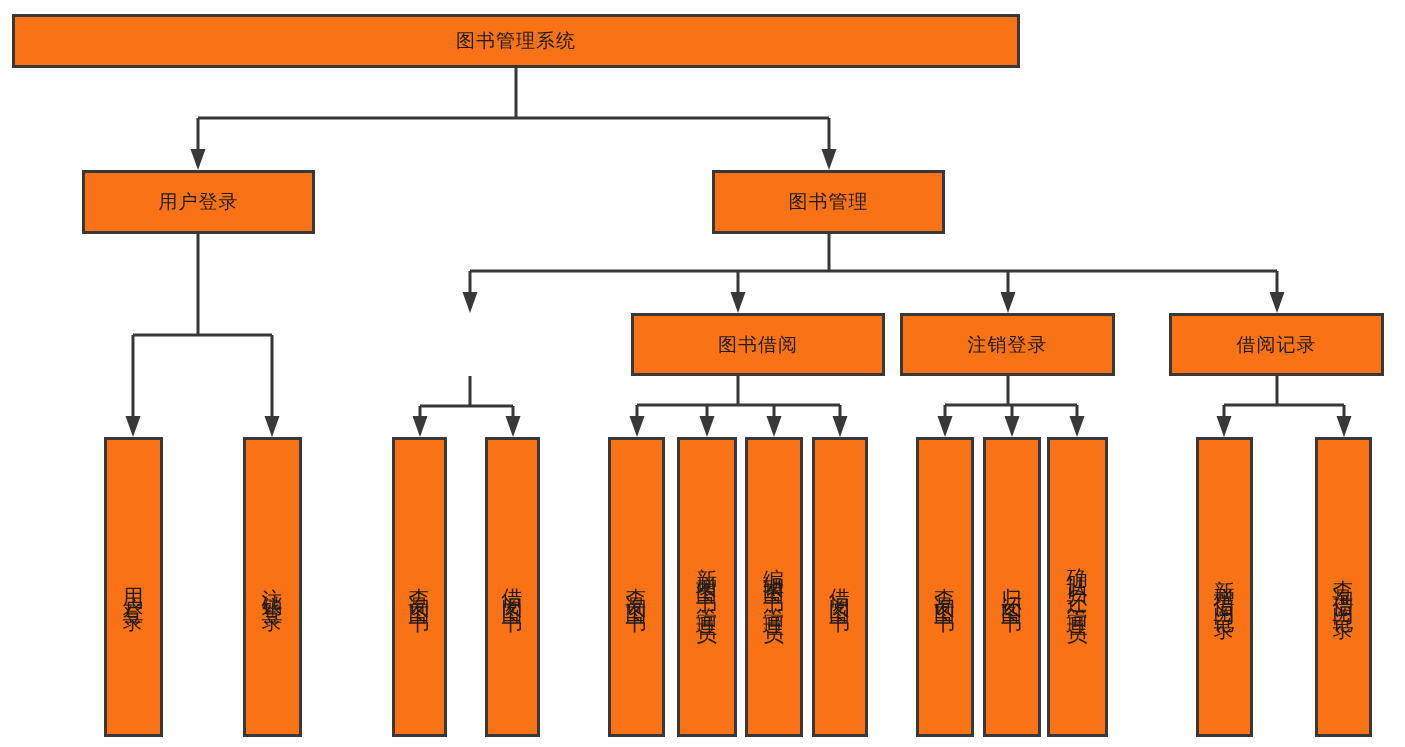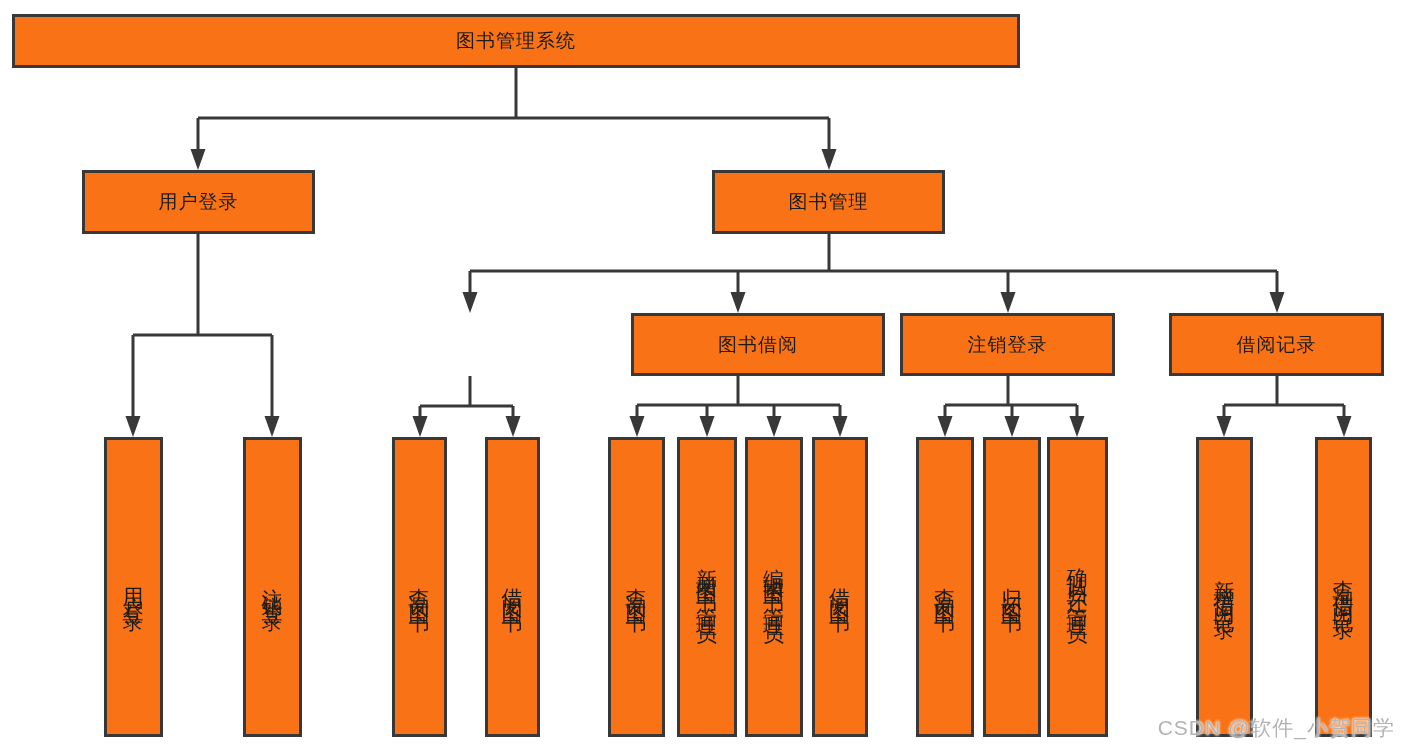--- a/index.html
+++ b/index.html
@@ -87,15 +87,14 @@
   <div class="node leaf" style="left:745px;top:437px;width:58px;height:300px">编辑图书（管理员）</div>
   <div class="node leaf" style="left:812px;top:437px;width:56px;height:300px">借阅图书</div>
 
   <div class="node leaf" style="left:916px;top:437px;width:58px;height:300px">查询图书</div>
   <div class="node leaf" style="left:983px;top:437px;width:58px;height:300px">归还图书</div>
   <div class="node leaf" style="left:1047px;top:437px;width:61px;height:300px">确认归还（管理员）</div>
 
   <div class="node leaf" style="left:1196px;top:437px;width:57px;height:300px">新增借阅记录</div>
   <div class="node leaf" style="left:1315px;top:437px;width:57px;height:300px">查询借阅记录</div>
 
-  <div class="watermark">CSDN @软件_小贺同学</div>
 
 </div>
 
 </body></html>

